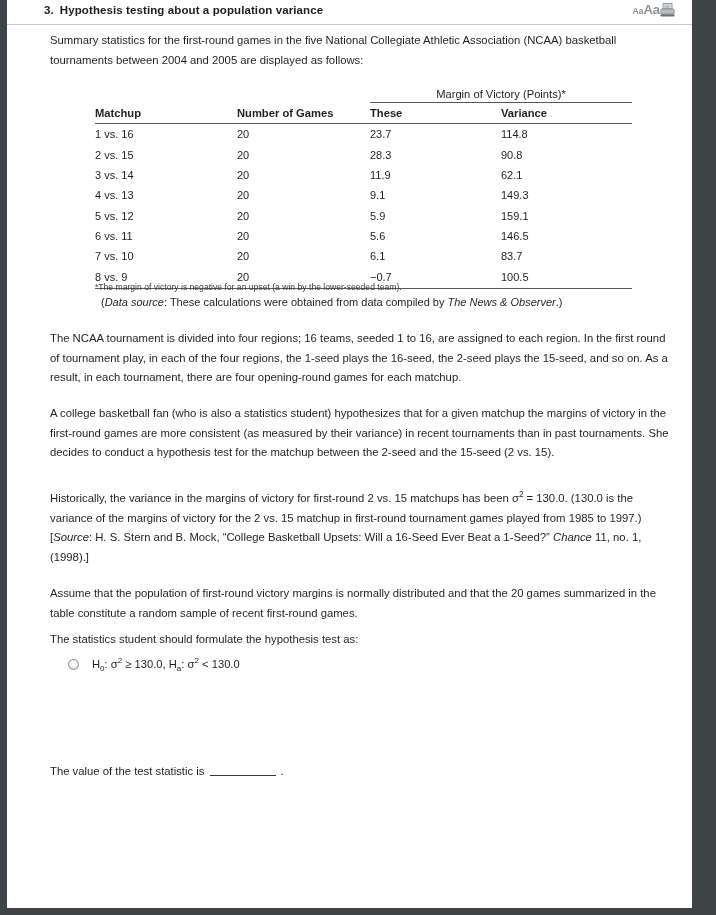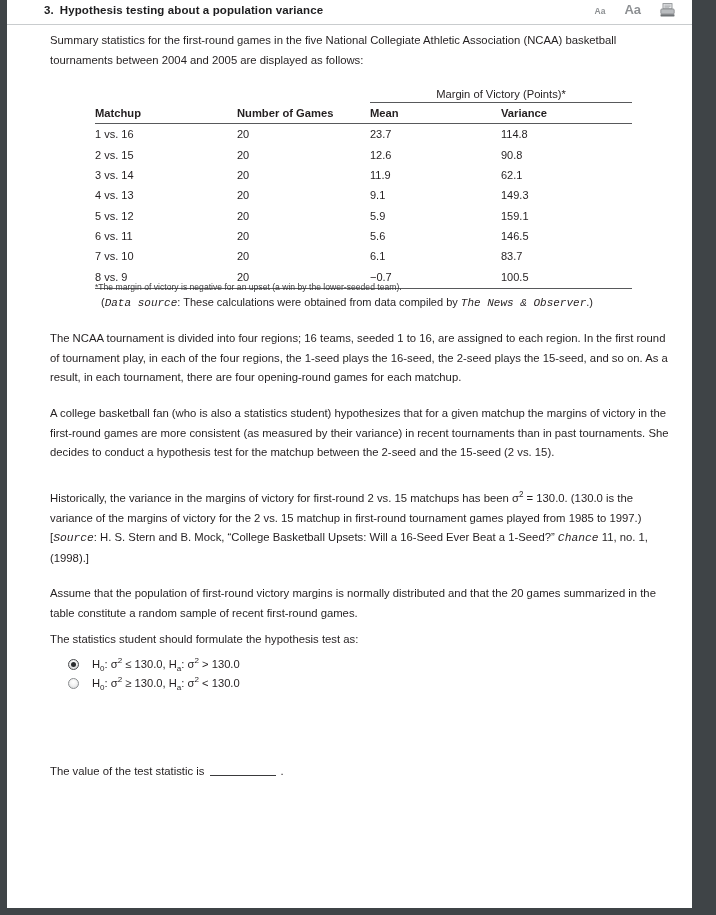--- a/index.html
+++ b/index.html
@@ -49,21 +49,21 @@
     letter-spacing: 0.1px;
     white-space: nowrap;
   }
   .qtitle .qnum { margin-right: 6px; }
   .header-tools {
     position: absolute;
     right: 17px;
     top: 2px;
     display: flex;
     align-items: center;
-    gap: 19px;
+    gap: 0;
   }
   .aa-small {
     font-size: 8.5px;
     font-weight: bold;
     color: #8d9093;
     line-height: 1;
     padding-top: 5px;
   }
   .aa-large {
     font-size: 13px;
@@ -91,21 +91,21 @@
   sup, .sup {
     font-size: 0.72em;
     vertical-align: super;
     line-height: 0;
   }
   sub, .sub {
     font-size: 0.72em;
     vertical-align: sub;
     line-height: 0;
   }
-  .ital { font-style: italic; font-family: Liberation Mono, monospace; }
+  .ital { font-style: italic; }
 
   
   .tablewrap {
     position: absolute;
     left: 88px;
     top: 88px;
     width: 537px;
   }
   table.stat {
     border-collapse: collapse;
@@ -276,38 +276,38 @@
       </colgroup>
       <thead>
         <tr>
           <td class="spanner-blank"></td>
           <td class="spanner-blank"></td>
           <td class="spanner-cell" colspan="2">Margin of Victory (Points)*</td>
         </tr>
         <tr class="head-row">
           <th>Matchup</th>
           <th>Number of Games</th>
-          <th>Mean</th>
+          <th>These</th>
           <th>Variance</th>
         </tr>
         <tr class="head-rule">
           <td colspan="4"></td>
         </tr>
       </thead>
       <tbody class="body-rows">
             <tr>
               <td>1 vs. 16</td>
               <td>20</td>
               <td>23.7</td>
               <td>114.8</td>
             </tr>
             <tr>
               <td>2 vs. 15</td>
               <td>20</td>
-              <td>12.6</td>
+              <td>28.3</td>
               <td>90.8</td>
             </tr>
             <tr>
               <td>3 vs. 14</td>
               <td>20</td>
               <td>11.9</td>
               <td>62.1</td>
             </tr>
             <tr>
               <td>4 vs. 13</td>
@@ -356,24 +356,20 @@
 
   <div class="para" style="top:404px;">A college basketball fan (who is also a statistics student) hypothesizes that for a given matchup the margins of victory in the first-round games are more consistent (as measured by their variance) in recent tournaments than in past tournaments. She decides to conduct a hypothesis test for the matchup between the 2-seed and the 15-seed (2 vs. 15).</div>
 
   <div class="para" style="top:489px;"><span>Historically, the variance in the margins of victory for first-round 2 vs. 15 matchups has been σ</span><sup>2</sup><span> = 130.0. (130.0 is the variance of the margins of victory for the 2 vs. 15 matchup in first-round tournament games played from 1985 to 1997.) [</span><span class="ital">Source</span><span>: H. S. Stern and B. Mock, “College Basketball Upsets: Will a 16-Seed Ever Beat a 1-Seed?” </span><span class="ital">Chance</span><span> 11, no. 1, (1998).]</span></div>
 
   <div class="para" style="top:584px;">Assume that the population of first-round victory margins is normally distributed and that the 20 games summarized in the table constitute a random sample of recent first-round games.</div>
 
   <div class="para" style="top:630px;">The statistics student should formulate the hypothesis test as:</div>
 
   <div class="options">
-        <div class="opt-row">
-          <span class="radio checked"></span>
-          <span class="opt-label"><span>H</span><sub>0</sub><span>: σ</span><sup>2</sup><span> ≤ 130.0, </span><span>H</span><sub>a</sub><span>: σ</span><sup>2</sup><span> &gt; 130.0</span></span>
-        </div>
         <div class="opt-row">
           <span class="radio"></span>
           <span class="opt-label"><span>H</span><sub>0</sub><span>: σ</span><sup>2</sup><span> ≥ 130.0, </span><span>H</span><sub>a</sub><span>: σ</span><sup>2</sup><span> &lt; 130.0</span></span>
         </div>
       </div>
 
   <div class="final-q"><span>The value of the test statistic is</span><span class="blank-line"></span><span>.</span></div>
 
 </div>
 </div>

